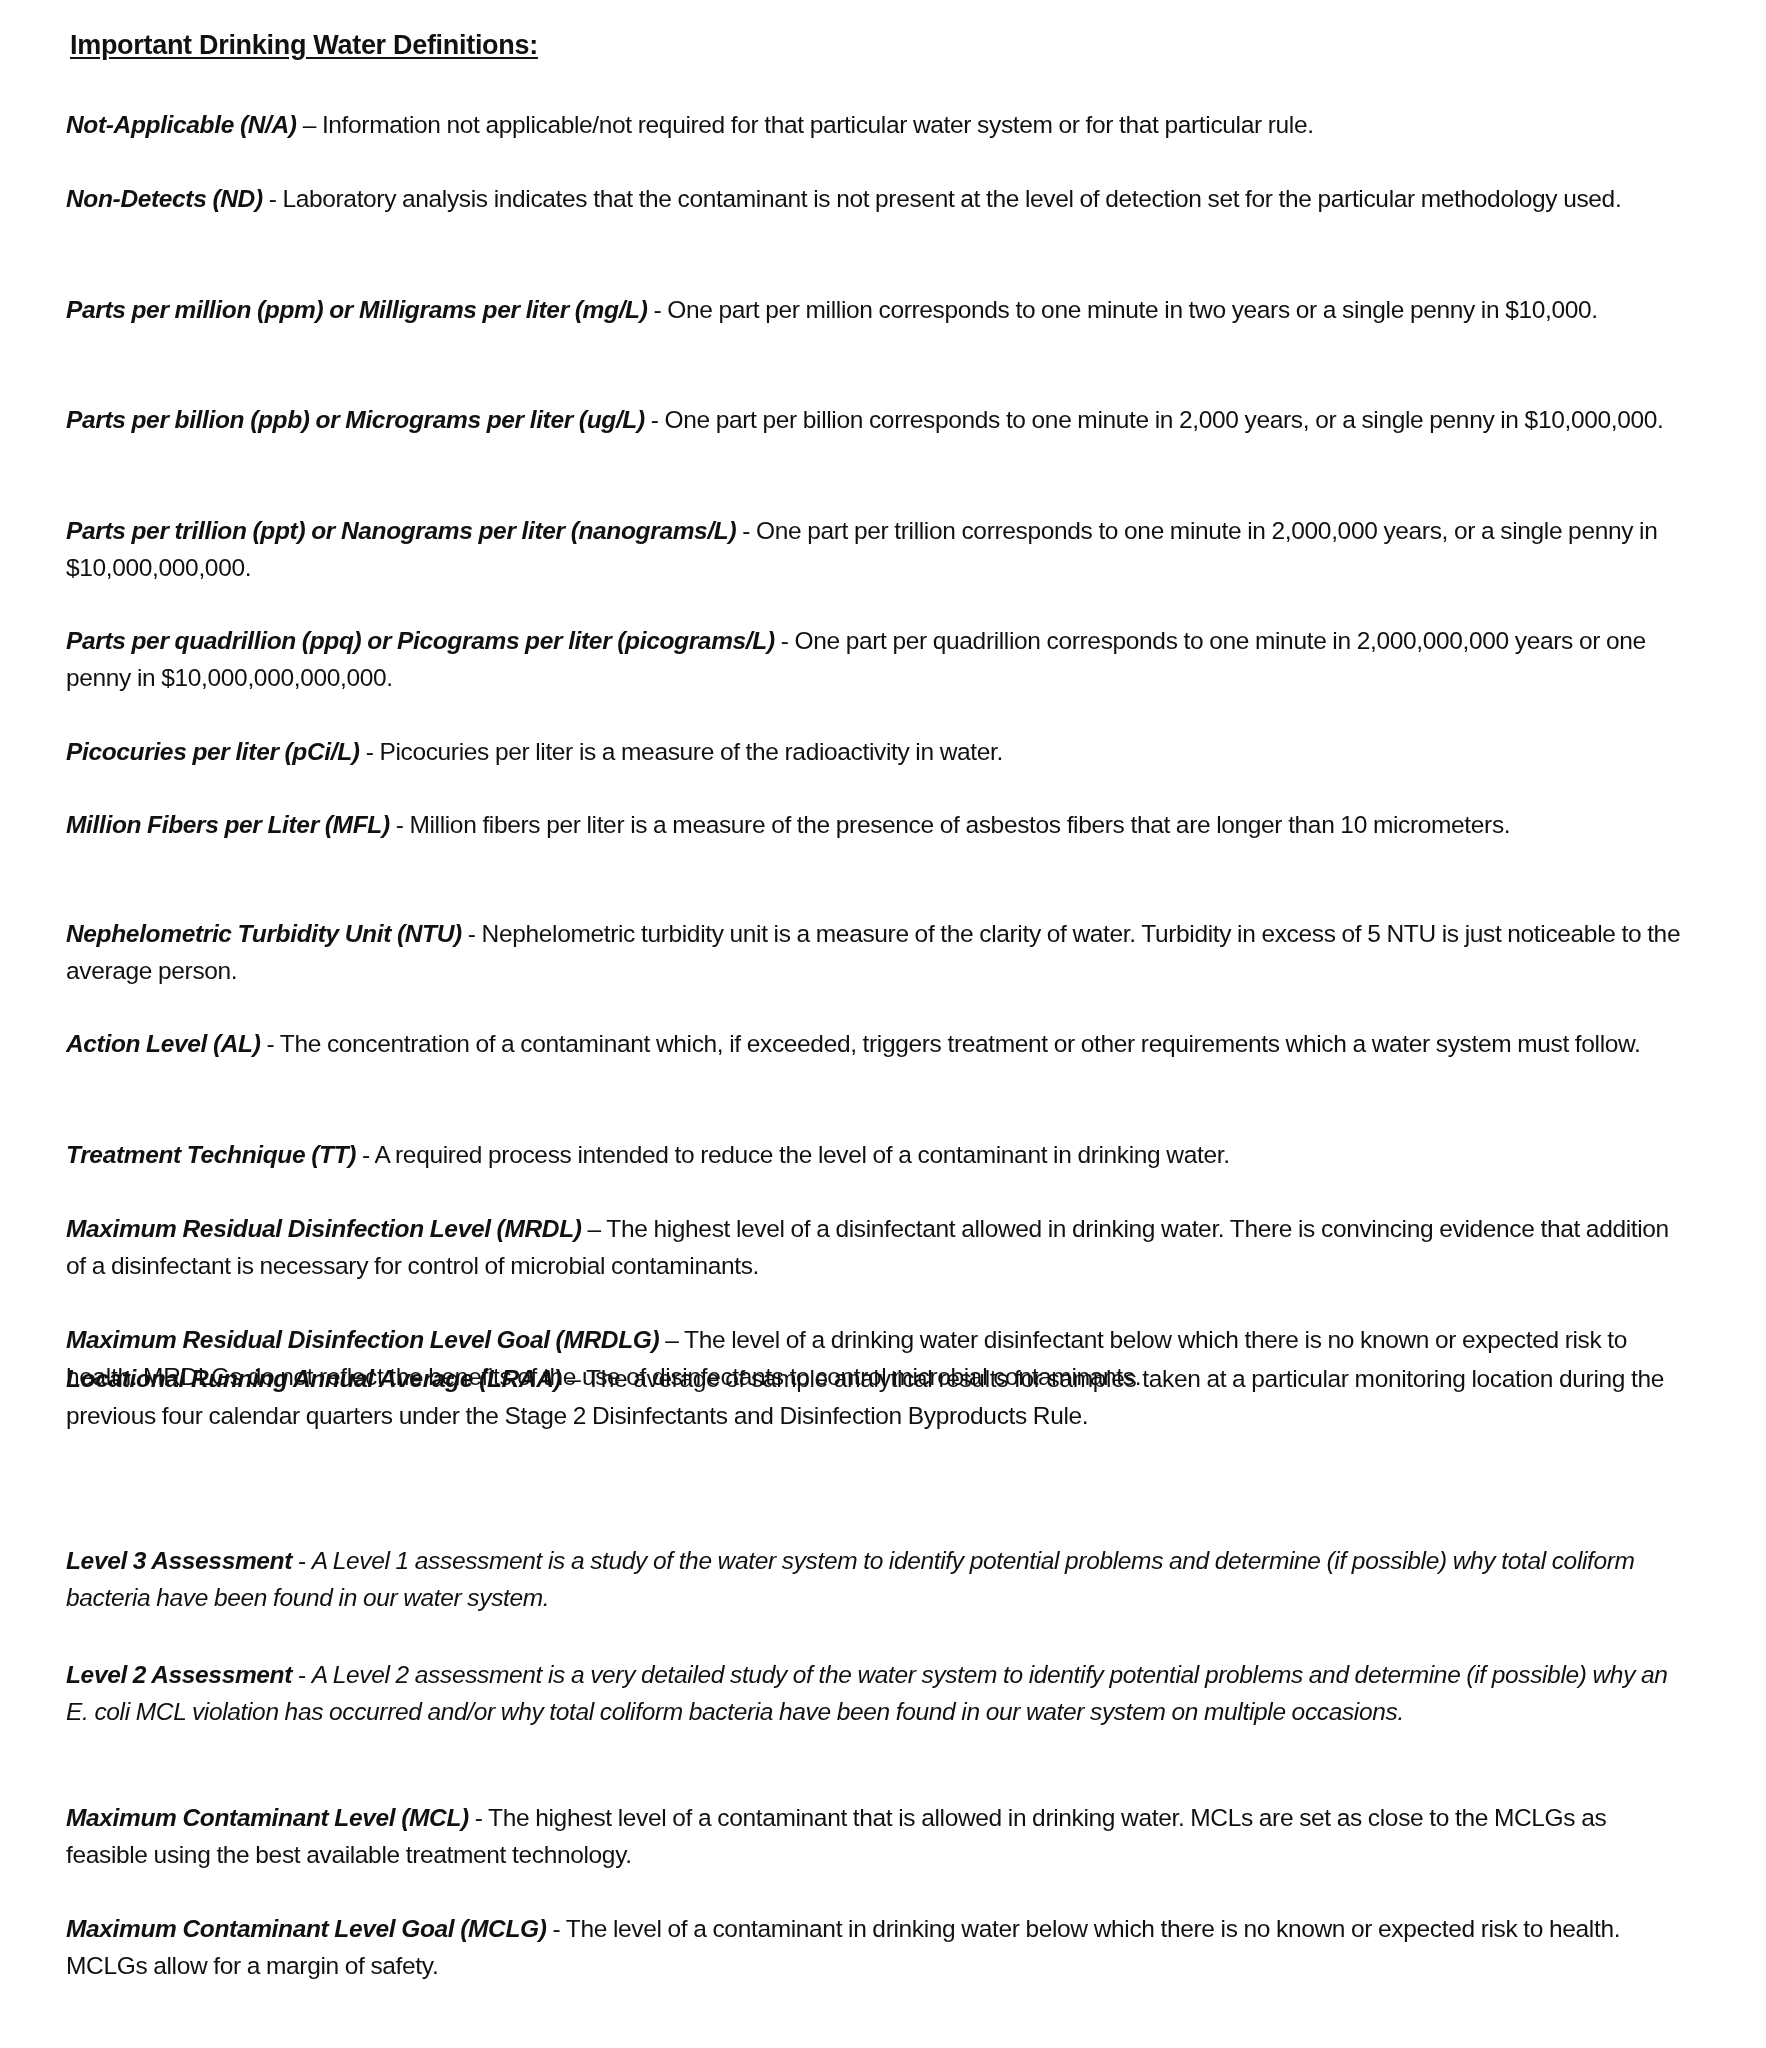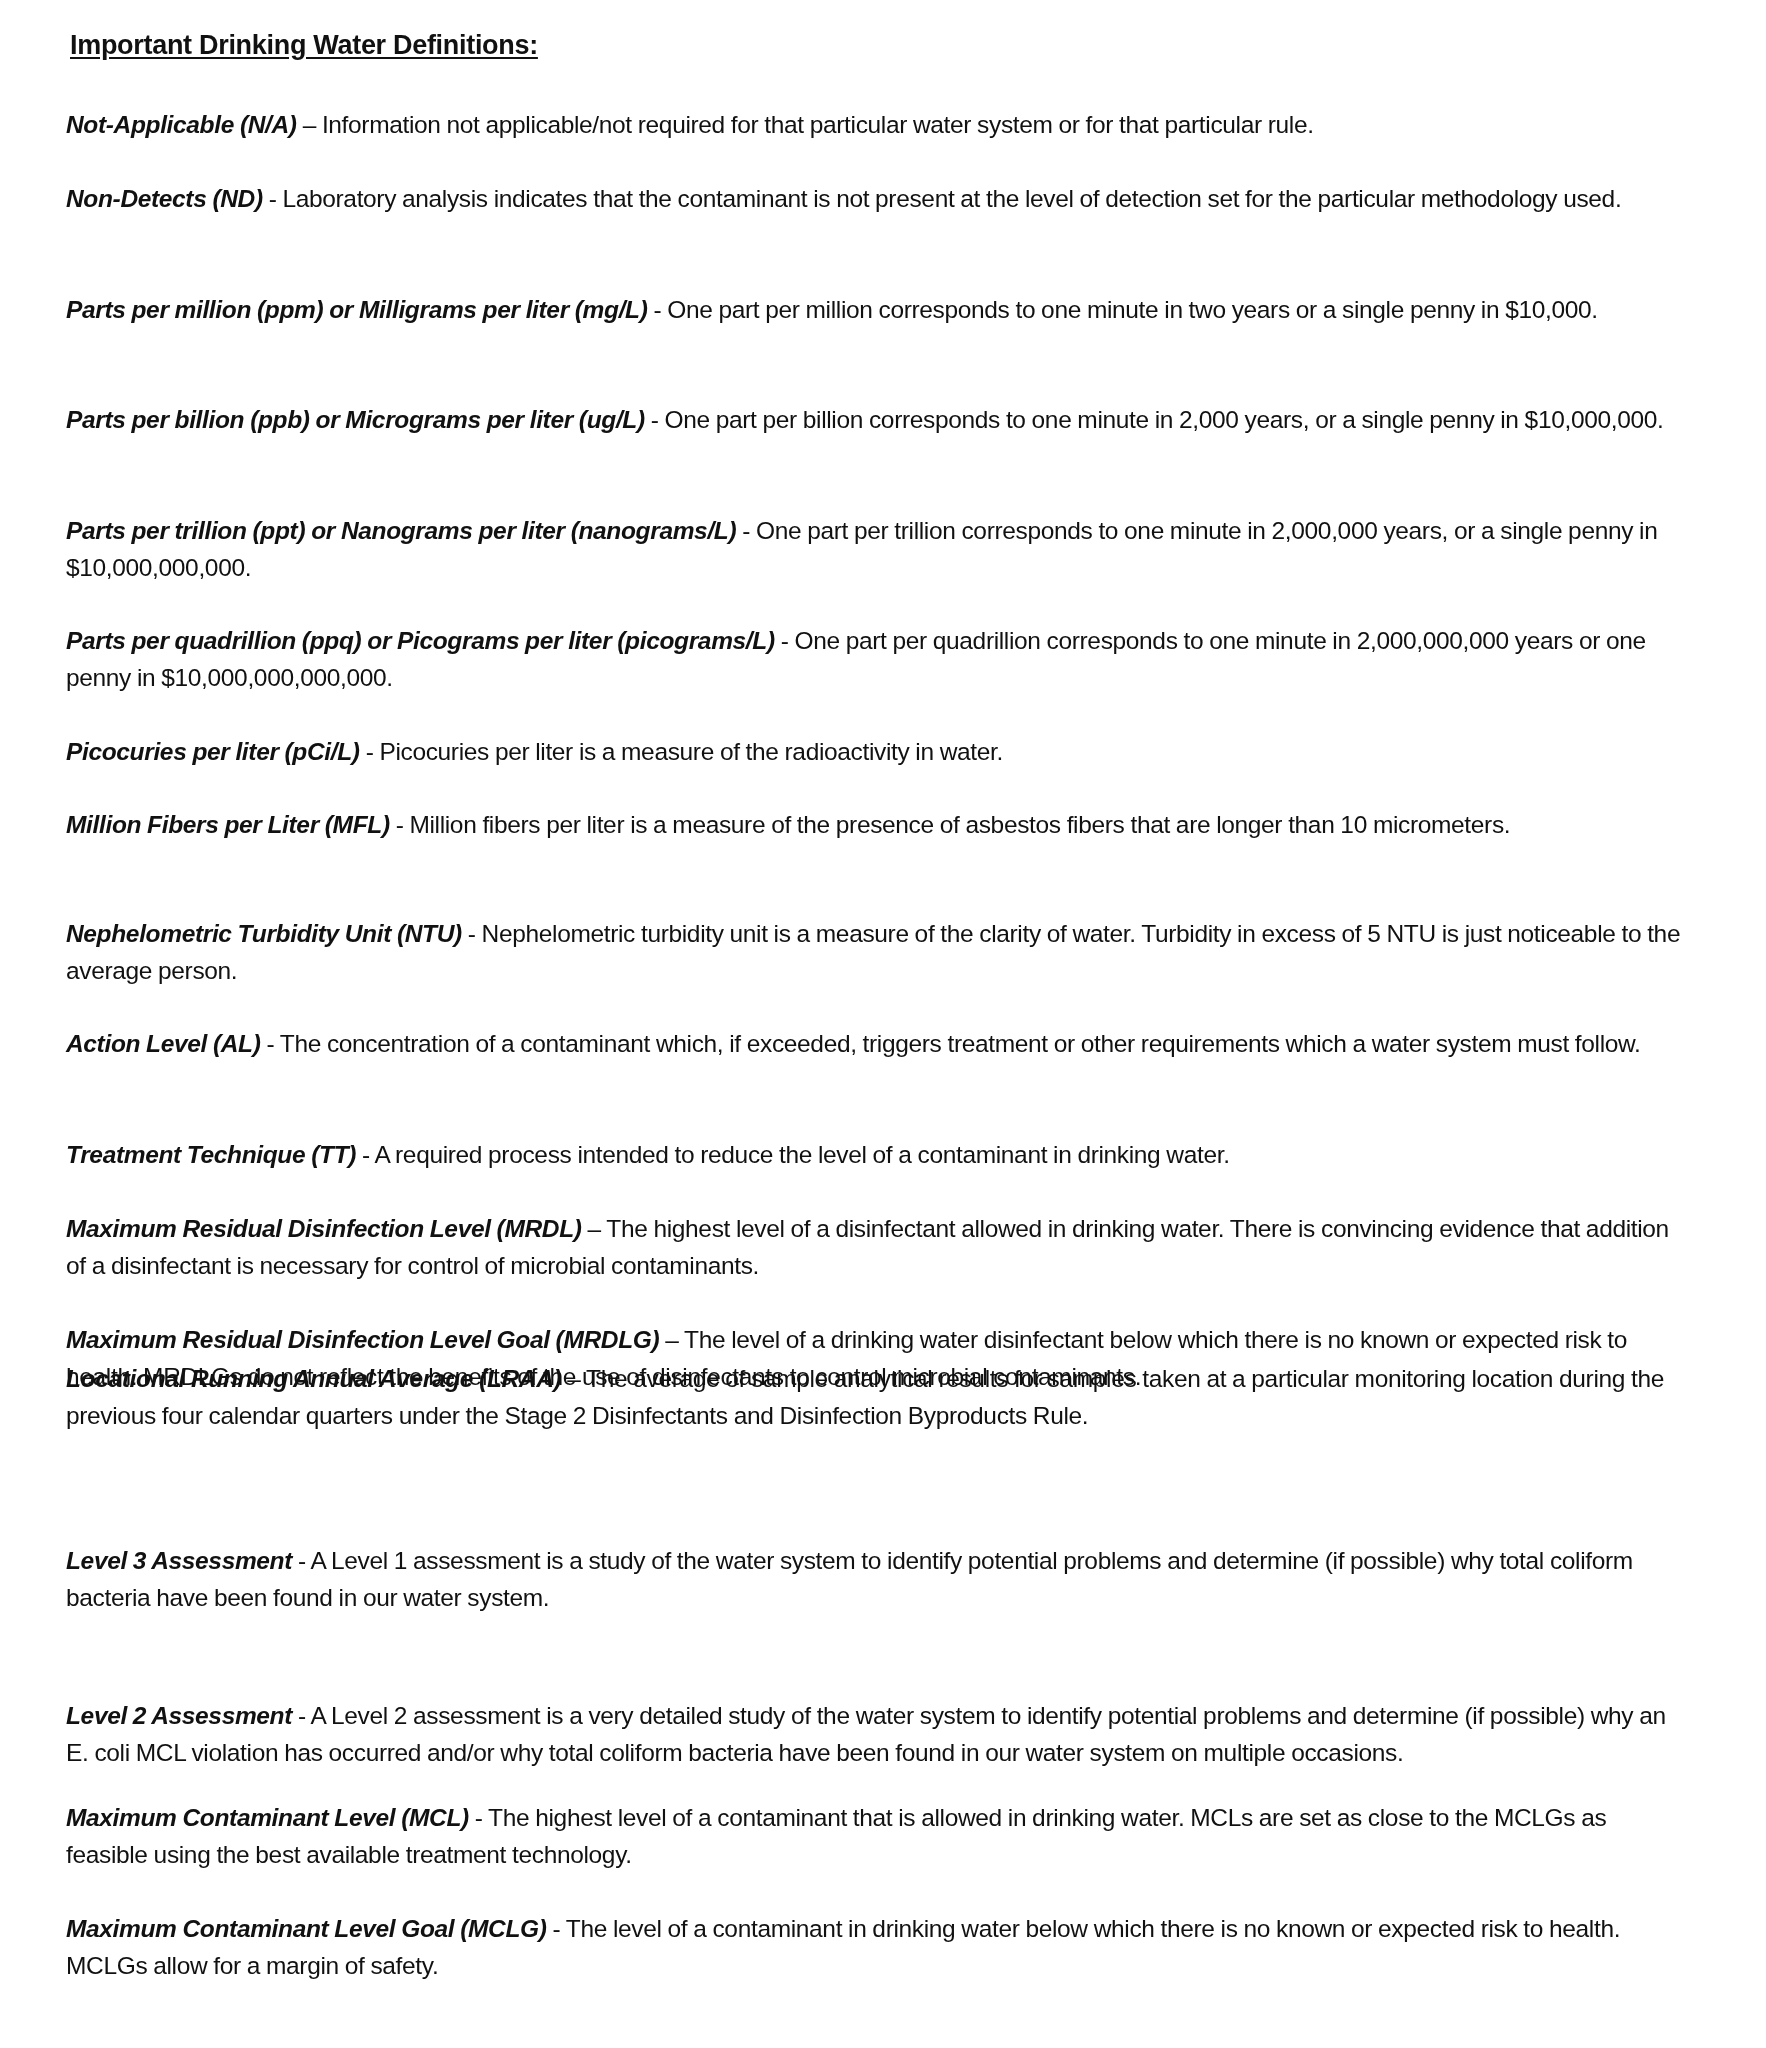--- a/index.html
+++ b/index.html
@@ -40,20 +40,21 @@
     line-height: 37px;
     letter-spacing: -0.35px;
     word-spacing: -0.5px;
     margin-left: 12px;
   }
   .term {
     font-style: italic;
     font-weight: bold;
   }
   .def.all-italic .desc {
+    font-style: italic;
   }
 </style>
 </head>
 <body>
 
 <div class="page">
   <div class="title">Important Drinking Water Definitions:</div>
 
   <div class="def" style="top:106px">
     <span class="term">Not-Applicable (N/A)</span><span> – </span><span class="desc">Information not applicable/not required for that particular water system or for that particular rule.</span>
@@ -108,21 +109,21 @@
   </div>
 
   <div class="def" style="top:1360px">
     <span class="term">Locational Running Annual Average (LRAA)</span><span> – </span><span class="desc">The average of sample analytical results for samples taken at a particular monitoring location during the previous four calendar quarters under the Stage 2 Disinfectants and Disinfection Byproducts Rule.</span>
   </div>
 
   <div class="def all-italic" style="top:1542px">
     <span class="term">Level 3 Assessment</span><span> -  </span><span class="desc">A Level 1 assessment is a study of the water system to identify potential problems and determine (if possible) why total coliform bacteria have been found in our water system.</span>
   </div>
 
-  <div class="def all-italic" style="top:1697px">
+  <div class="def all-italic" style="top:1656px">
     <span class="term">Level 2 Assessment</span><span> - </span><span class="desc">A Level 2 assessment is a very detailed study of the water system to identify potential problems and determine (if possible) why an E. coli MCL violation has occurred and/or why total coliform bacteria have been found in our water system on multiple occasions.</span>
   </div>
 
   <div class="def" style="top:1799px">
     <span class="term">Maximum Contaminant Level (MCL)</span><span> - </span><span class="desc">The highest level of a contaminant that is allowed in drinking water.  MCLs are set as close to the MCLGs as feasible using the best available treatment technology.</span>
   </div>
 
   <div class="def" style="top:1910px">
     <span class="term">Maximum Contaminant Level Goal (MCLG)</span><span> - </span><span class="desc">The level of a contaminant in drinking water below which there is no known or expected risk to health.  MCLGs allow for a margin of safety.</span>
   </div>

